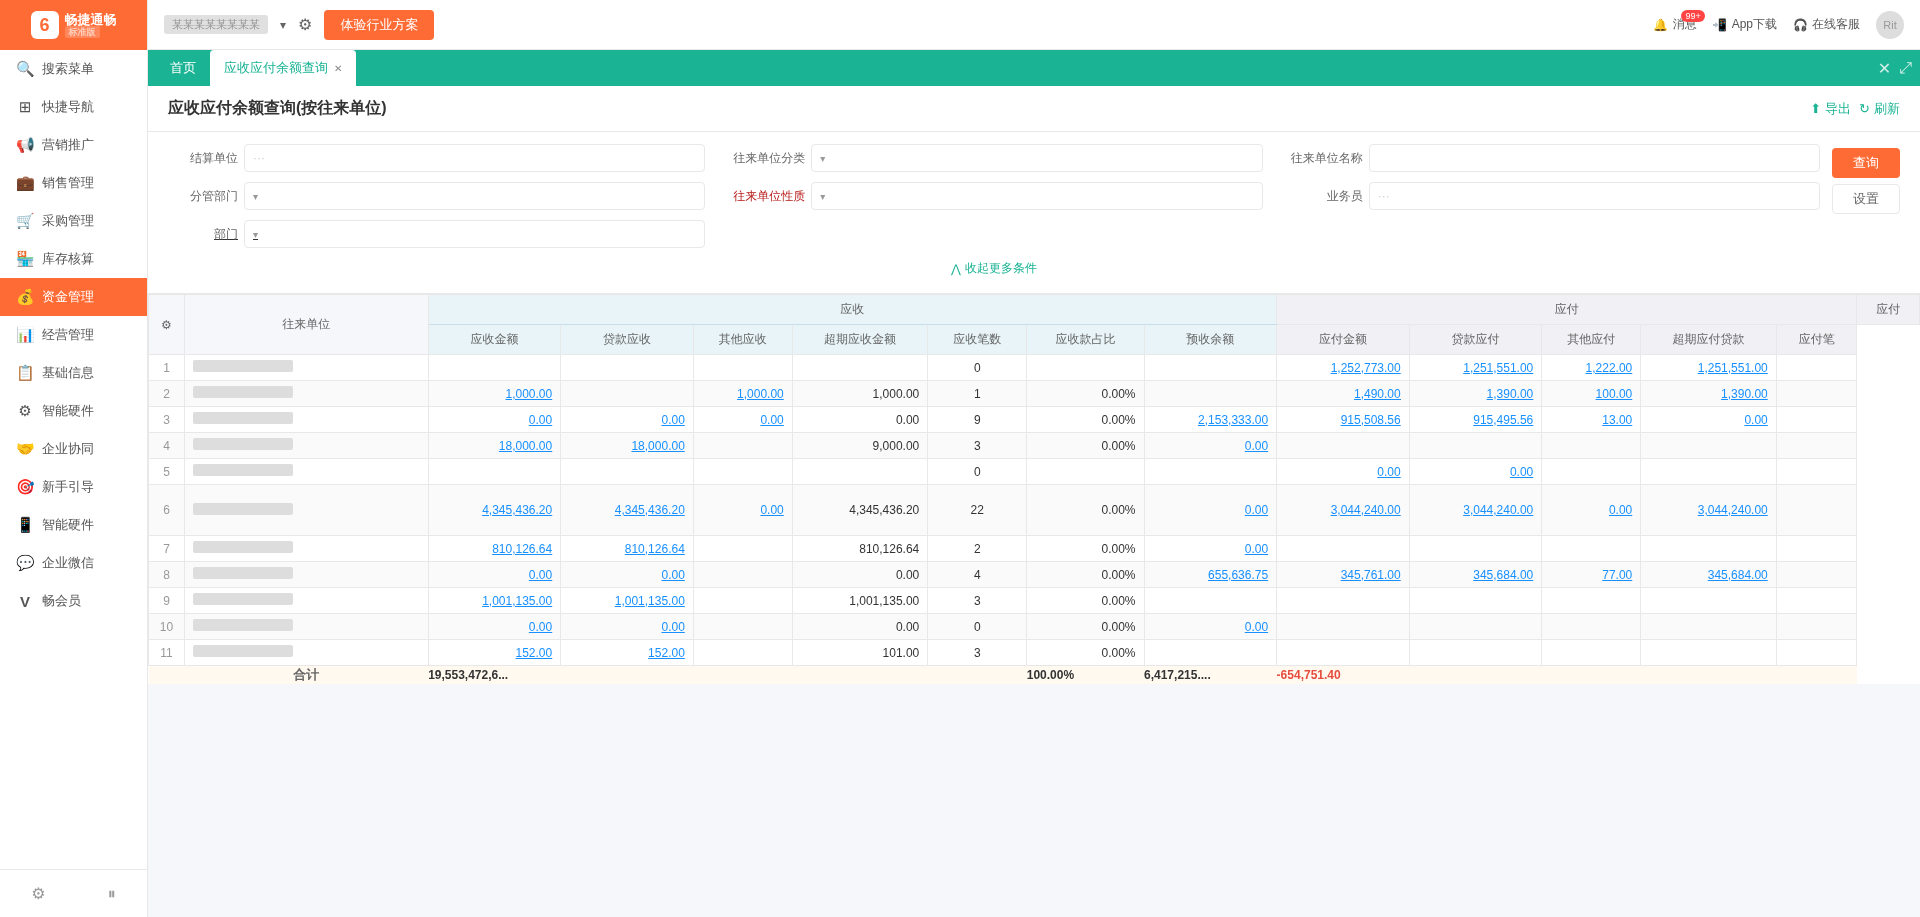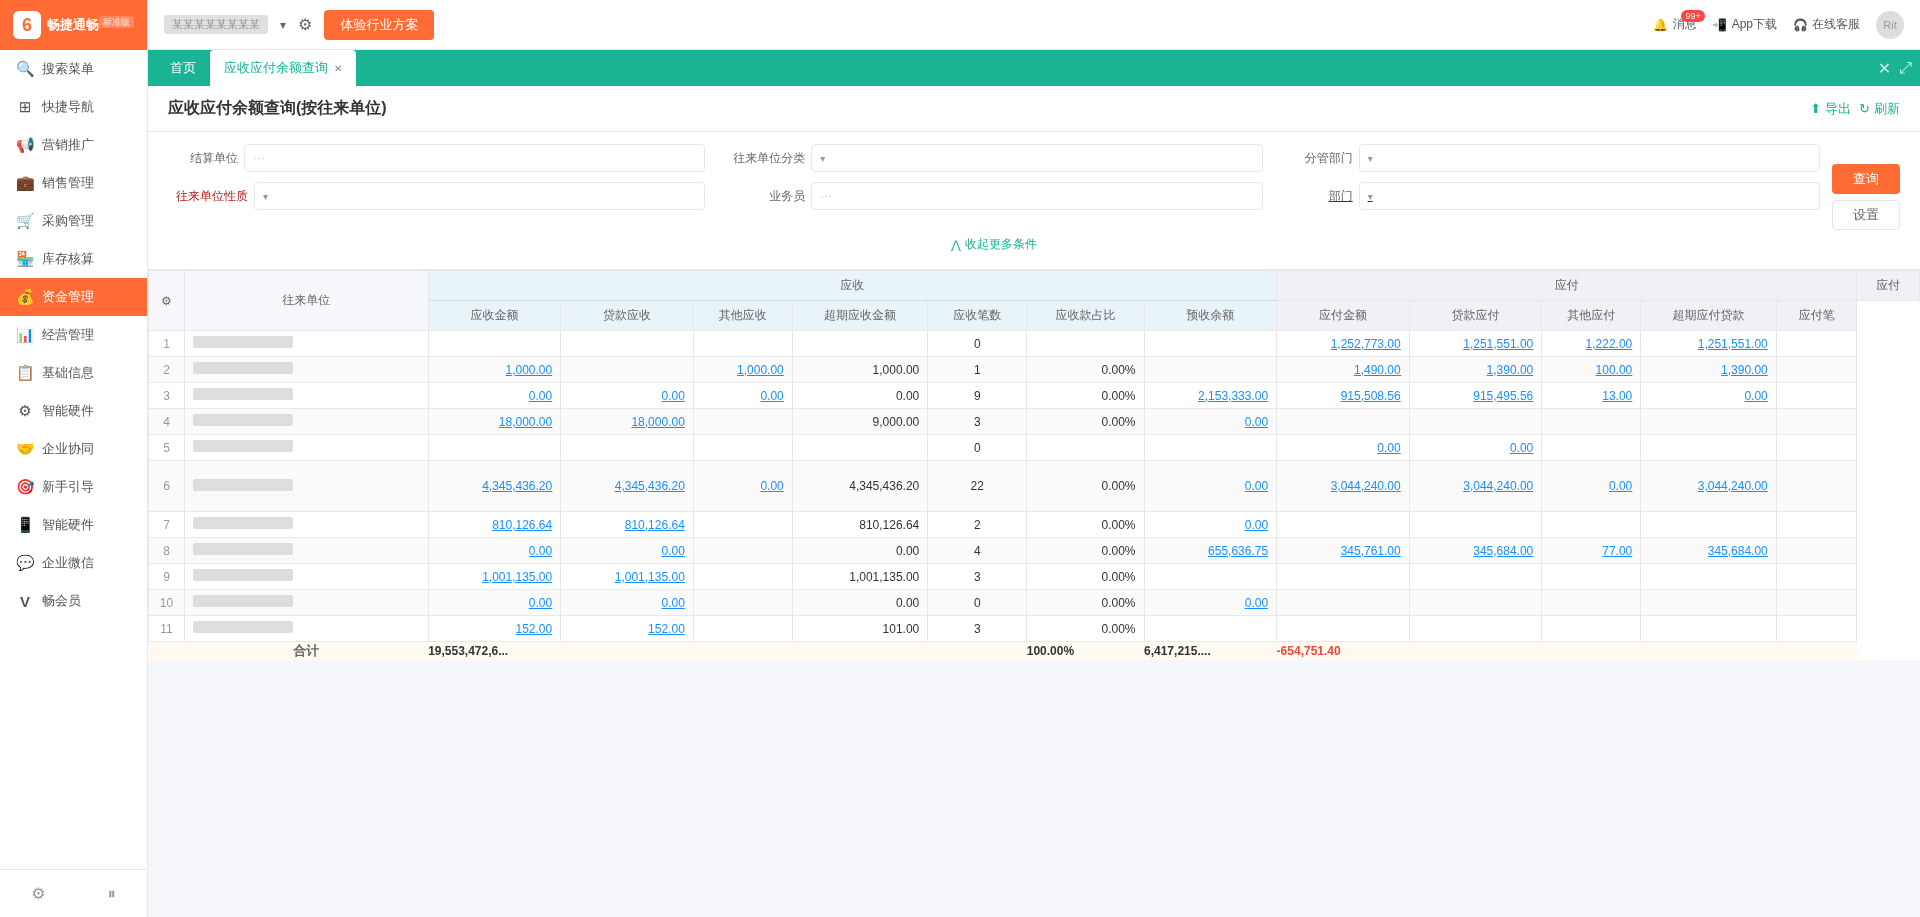--- a/index.html
+++ b/index.html
@@ -8,21 +8,21 @@
     
     .sidebar {
       position: fixed; left: 0; top: 0; width: 148px; height: 100%; background: #fff;
       border-right: 1px solid #e8e8e8; display: flex; flex-direction: column;
     }
     .sidebar-logo {
       height: 50px; background: #ff6b35; display: flex; align-items: center; justify-content: center;
       color: #fff; font-size: 14px; font-weight: bold; padding: 0 10px; gap: 6px;
     }
     .sidebar-logo-icon { width: 28px; height: 28px; background: #fff; border-radius: 6px; display: flex; align-items: center; justify-content: center; color: #ff6b35; font-size: 18px; font-weight: bold; }
-    .sidebar-logo-text { display: flex; flex-direction: row; line-height: 1.2; }
+    .sidebar-logo-text { display: flex; flex-direction: column; line-height: 1.2; }
     .sidebar-logo-text span:first-child { font-size: 13px; }
     .sidebar-logo-text span:last-child { font-size: 9px; opacity: 0.8; }
 
     .sidebar-item {
       display: flex; align-items: center; gap: 8px; padding: 10px 16px; cursor: pointer;
       color: #555; transition: all 0.2s;
     }
     .sidebar-item.active { background: #ff6b35; color: #fff; }
     .sidebar-item-icon { font-size: 15px; width: 18px; text-align: center; }
     .sidebar-item-label { font-size: 13px; }
@@ -244,32 +244,38 @@
         <span>刷新</span>
       </div>
     </div>
   </div>
 
   <div class="filter-area">
     <div style="display:flex;align-items:flex-start;gap:0;">
 
 
       <div style="flex:1;">
-        <div style="display:grid;grid-template-columns:repeat(3,1fr);gap:10px 20px;margin-bottom:22px;">
+        <div style="display:grid;grid-template-columns:repeat(3,1fr);gap:10px 20px;margin-bottom:8px;">
 
           <div style="display:flex;align-items:center;gap:6px;">
             <span style="color:#666;font-size:12px;white-space:nowrap;width:70px;text-align:right;">结算单位</span>
             <div style="flex:1;border:1px solid #e8e8e8;border-radius:4px;padding:4px 8px;font-size:12px;display:flex;align-items:center;justify-content:space-between;height:28px;cursor:pointer;background:#fff;">
               <span style="color:#ccc;">···</span>
             </div>
           </div>
           <div style="display:flex;align-items:center;gap:6px;">
             <span style="color:#666;font-size:12px;white-space:nowrap;width:80px;text-align:right;">往来单位分类</span>
             <div style="flex:1;border:1px solid #e8e8e8;border-radius:4px;padding:4px 8px;font-size:12px;display:flex;align-items:center;justify-content:space-between;height:28px;cursor:pointer;background:#fff;">
               <span style="color:#999;font-size:10px;">▾</span>
+            </div>
+          </div>
+          <div style="display:flex;align-items:center;gap:6px;">
+            <span style="color:#666;font-size:12px;white-space:nowrap;width:80px;text-align:right;">往来单位名称</span>
+            <div style="flex:1;border:1px solid #e8e8e8;border-radius:4px;padding:4px 8px;font-size:12px;display:flex;align-items:center;justify-content:space-between;height:28px;background:#fff;">
+              <span style="color:#ccc;"></span>
             </div>
           </div>
 
           <div style="display:flex;align-items:center;gap:6px;">
             <span style="color:#666;font-size:12px;white-space:nowrap;width:70px;text-align:right;">分管部门</span>
             <div style="flex:1;border:1px solid #e8e8e8;border-radius:4px;padding:4px 8px;font-size:12px;display:flex;align-items:center;justify-content:space-between;height:28px;cursor:pointer;background:#fff;">
               <span style="color:#999;font-size:10px;">▾</span>
             </div>
           </div>
           <div style="display:flex;align-items:center;gap:6px;">
@@ -293,21 +299,21 @@
           </div>
         </div>
 
         <div style="display:flex;align-items:center;justify-content:center;padding:4px 0;cursor:pointer;color:#1ab394;font-size:12px;gap:4px;">
           <span>⋀</span>
           <span>收起更多条件</span>
         </div>
       </div>
 
       <div style="display:flex;flex-direction:column;gap:6px;margin-left:12px;padding-top:4px;flex-shrink:0;">
-        <button style="background:#ff6b35;color:#fff;border:none;padding:6px 20px;border-radius:4px;cursor:pointer;font-size:13px;margin-top:16px;">查询</button>
+        <button style="background:#ff6b35;color:#fff;border:none;padding:6px 20px;border-radius:4px;cursor:pointer;font-size:13px;">查询</button>
         <button style="background:#fff;color:#666;border:1px solid #e8e8e8;padding:5px 20px;border-radius:4px;cursor:pointer;font-size:13px;">设置</button>
       </div>
     </div>
   </div>
 
   <div class="table-container">
     <table class="data-table">
       <thead>
         <tr>
           <th rowspan="2" style="width:36px;">

